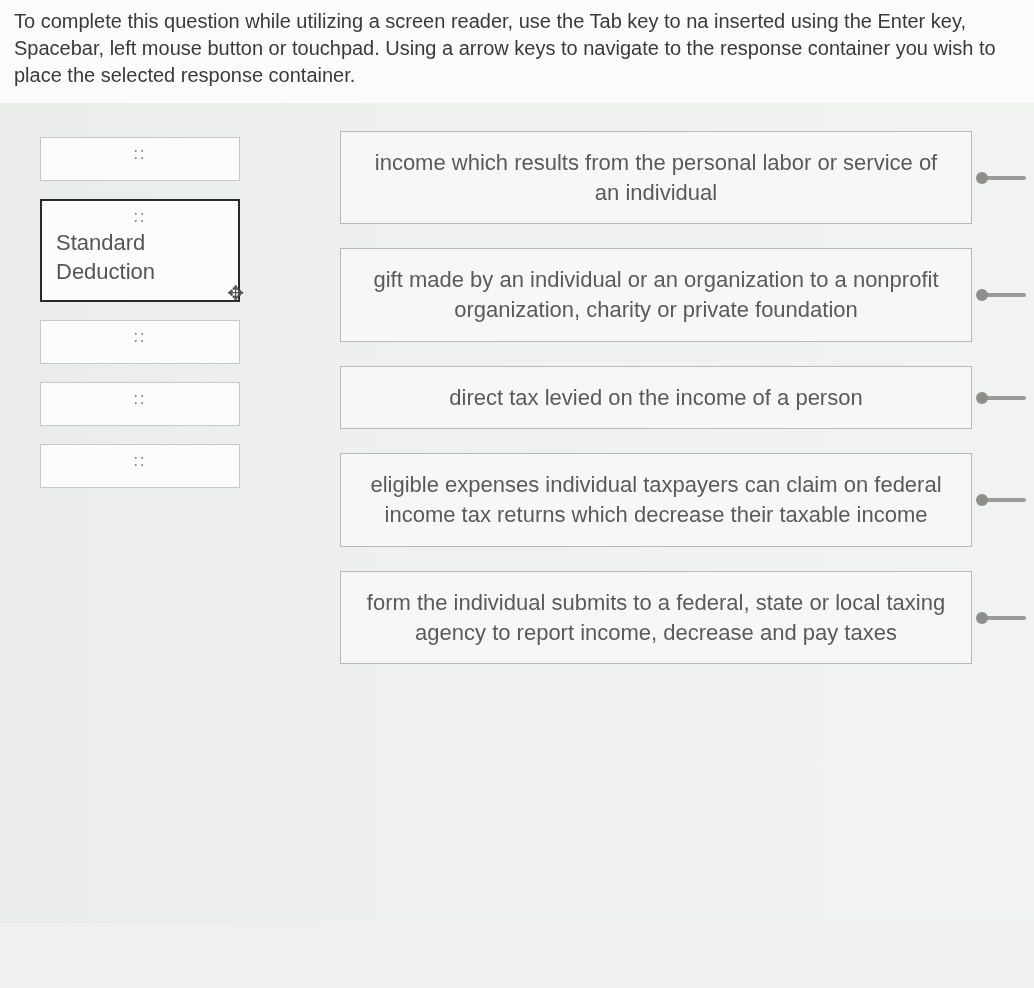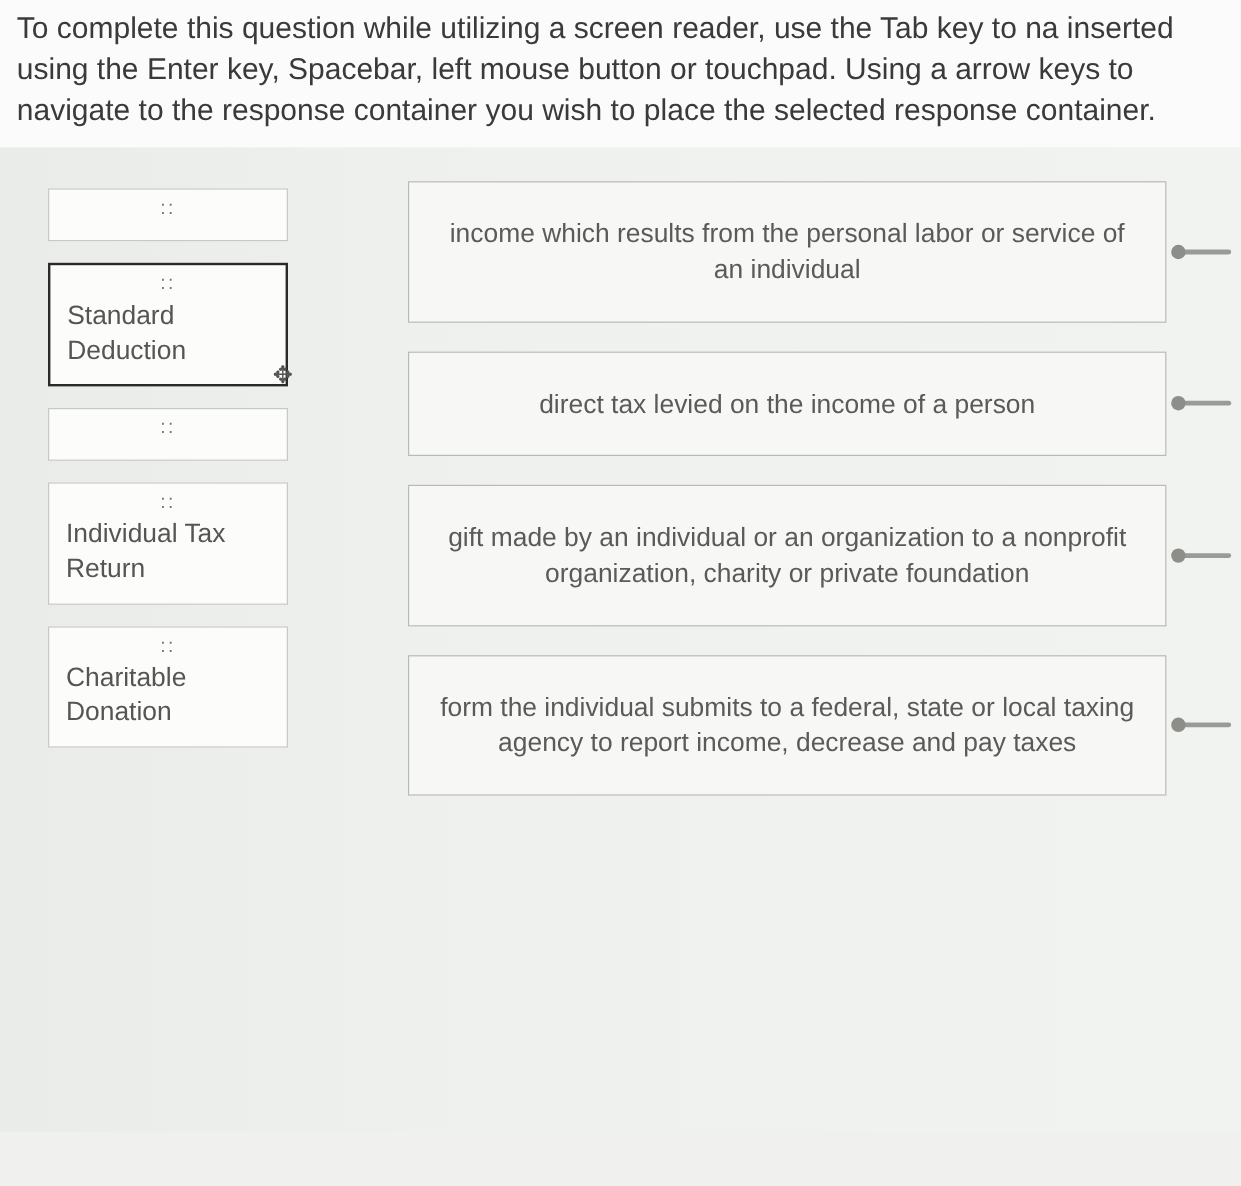--- a/index.html
+++ b/index.html
@@ -8,21 +8,21 @@
     padding: 0;
     width: 1034px;
     height: 988px;
     font-family: Arial, Helvetica, sans-serif;
     background: #f0f1ef;
     color: #4a4a4a;
     overflow: hidden;
   }
   .instructions {
     padding: 8px 14px 14px 14px;
-    font-size: 25px;
+    font-size: 20px;
     line-height: 1.35;
     color: #3a3a3a;
     background: #fafbfa;
   }
   .work-area {
     display: flex;
     padding: 28px 0 0 40px;
     background: linear-gradient(90deg, #e9ece8 0%, #eef1ee 40%, #f1f3f0 100%);
     height: 820px;
   }
@@ -73,21 +73,21 @@
   }
   .def-row {
     display: flex;
     align-items: center;
     gap: 12px;
   }
   .def-box {
     flex: 1;
     border: 1px solid #b9bab6;
     background: #f7f8f6;
-    padding: 28px 22px;
+    padding: 16px 22px;
     font-size: 22px;
     color: #5a5a58;
     text-align: center;
     line-height: 1.35;
   }
   .connector {
     width: 42px;
     height: 4px;
     background: #9a9b98;
     border-radius: 2px;
@@ -124,47 +124,49 @@
       <div>Standard Deduction</div>
       <span class="cursor-move">✥</span>
     </div>
 
     <div class="drag-tile">
       <div class="grip">::</div>
     </div>
 
     <div class="drag-tile">
       <div class="grip">::</div>
-      <div>Individual Tax Return</div>
     </div>
 
     <div class="drag-tile">
       <div class="grip">::</div>
-      <div>Charitable Donation</div>
     </div>
 
   </div>
 
   <div class="def-col">
 
     <div class="def-row">
       <div class="def-box">income which results from the personal labor or service of an individual</div>
       <div class="connector"></div>
     </div>
 
     <div class="def-row">
+      <div class="def-box">gift made by an individual or an organization to a nonprofit organization, charity or private foundation</div>
+      <div class="connector"></div>
+    </div>
+
+    <div class="def-row">
       <div class="def-box">direct tax levied on the income of a person</div>
       <div class="connector"></div>
     </div>
 
     <div class="def-row">
-      <div class="def-box">gift made by an individual or an organization to a nonprofit organization, charity or private foundation</div>
+      <div class="def-box">eligible expenses individual taxpayers can claim on federal income tax returns which decrease their taxable income</div>
       <div class="connector"></div>
     </div>
-
 
 
     <div class="def-row">
       <div class="def-box">form the individual submits to a federal, state or local taxing agency to report income, decrease and pay taxes</div>
       <div class="connector"></div>
     </div>
 
   </div>
 
 </div>

